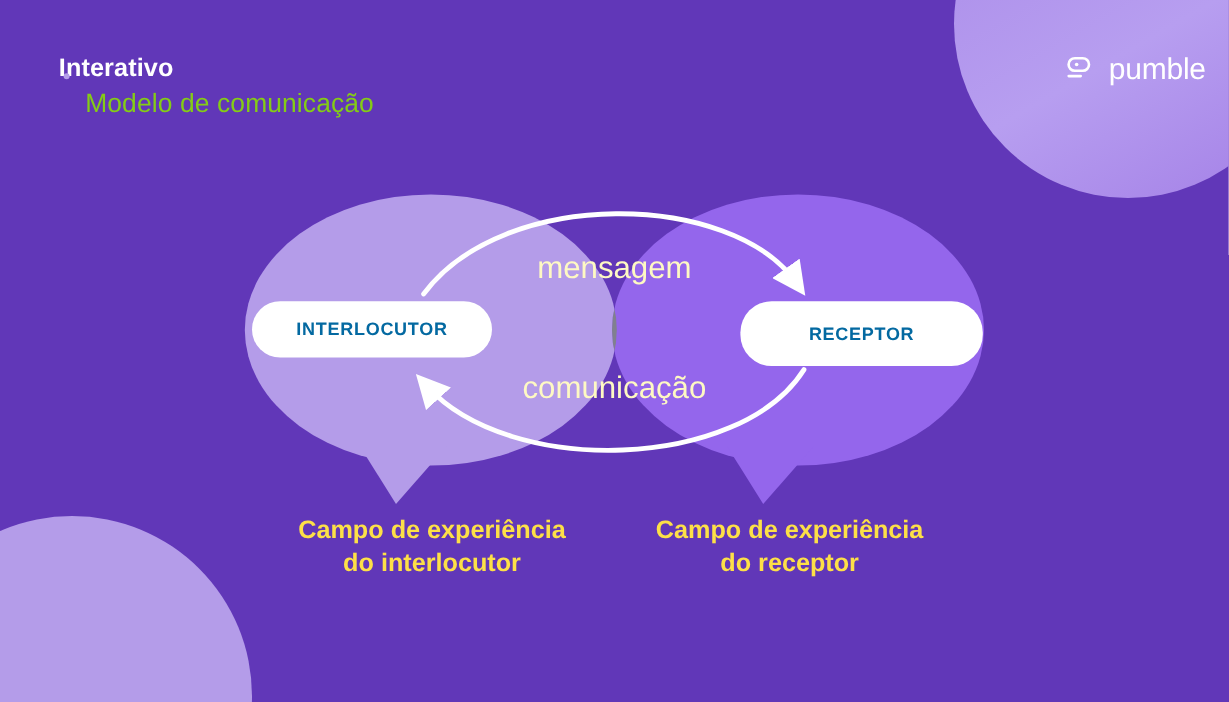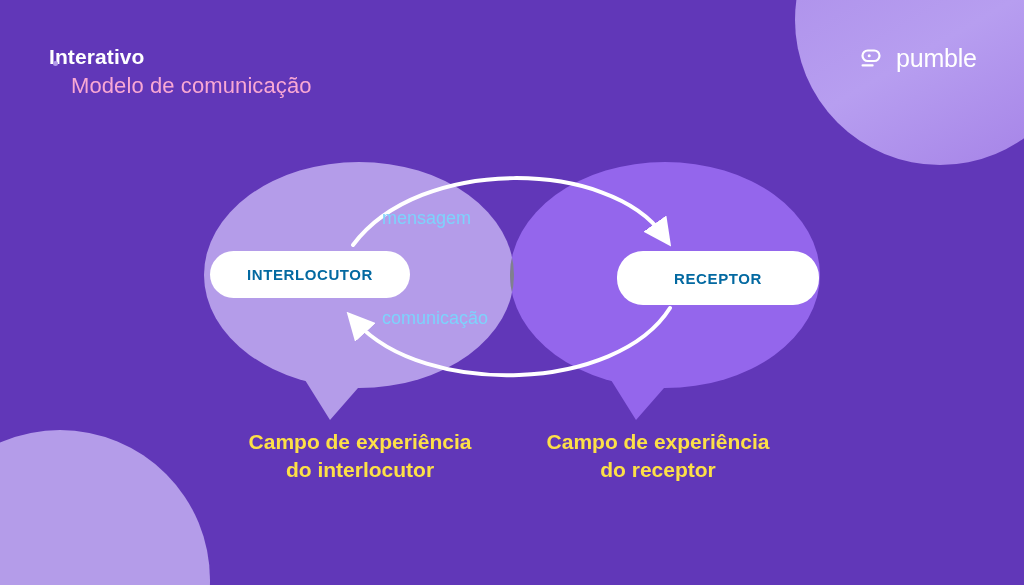--- a/index.html
+++ b/index.html
@@ -58,31 +58,31 @@
     font-size: 21px;
     font-weight: bold;
     color: #ffffff;
     letter-spacing: 0.1px;
   }
   .header-subtitle {
     margin-left: 22px;
     margin-top: 8px;
     font-size: 22px;
     font-weight: normal;
-    color: #f9a8d4;
+    color: #84cc16;
     letter-spacing: 0.1px;
   }
 
   
   .brand {
     position: absolute;
-    left: 860px;
+    left: 888px;
     top: 44px;
     display: flex;
-    align-items: center;
+    align-items: flex-start;
     gap: 10px;
   }
   .brand-icon {
     display: block;
     width: 26px;
     height: 26px;
   }
   .brand-name {
     font-size: 25px;
     color: #ffffff;
@@ -122,23 +122,23 @@
     left: 617px;
     top: 251px;
     width: 202px;
     height: 54px;
   }
 
   
   .center-label {
     position: absolute;
     width: 260px;
-    text-align: left;
-    color: #7dd3fc;
-    font-size: 18px;
+    text-align: center;
+    color: #fef9c3;
+    font-size: 26px;
     left: 382px;
   }
   .label-message { top: 208px; }
   .label-feedback { top: 308px; }
 
   
   .caption {
     position: absolute;
     width: 320px;
     text-align: center;

